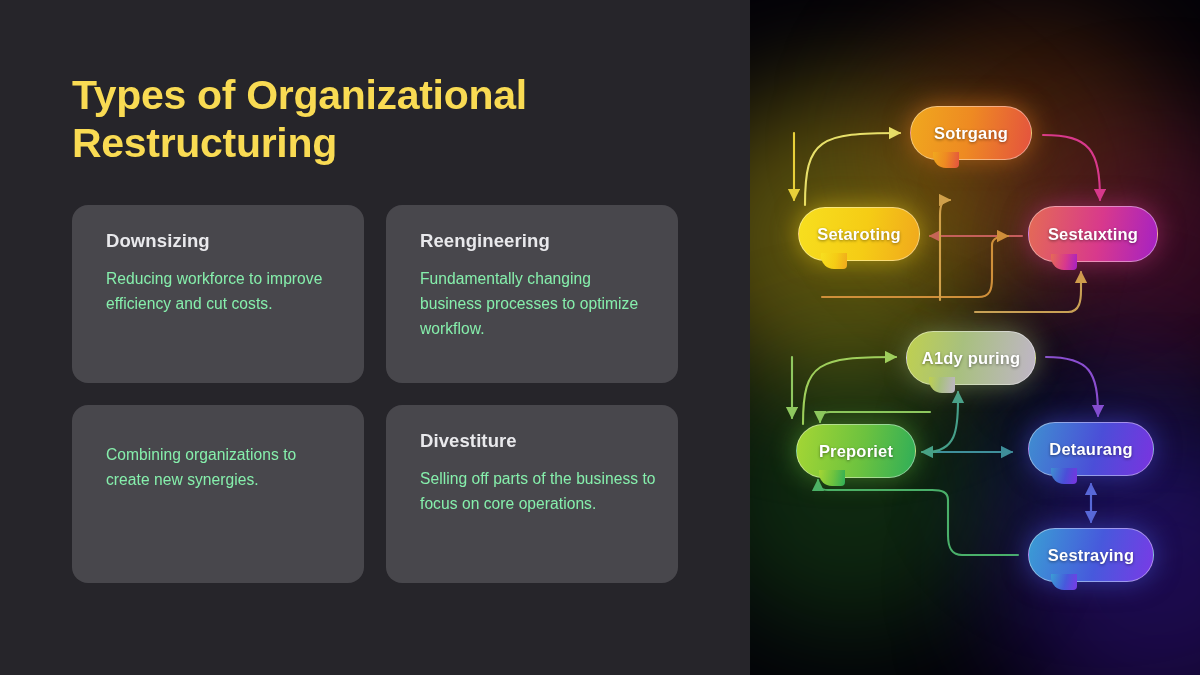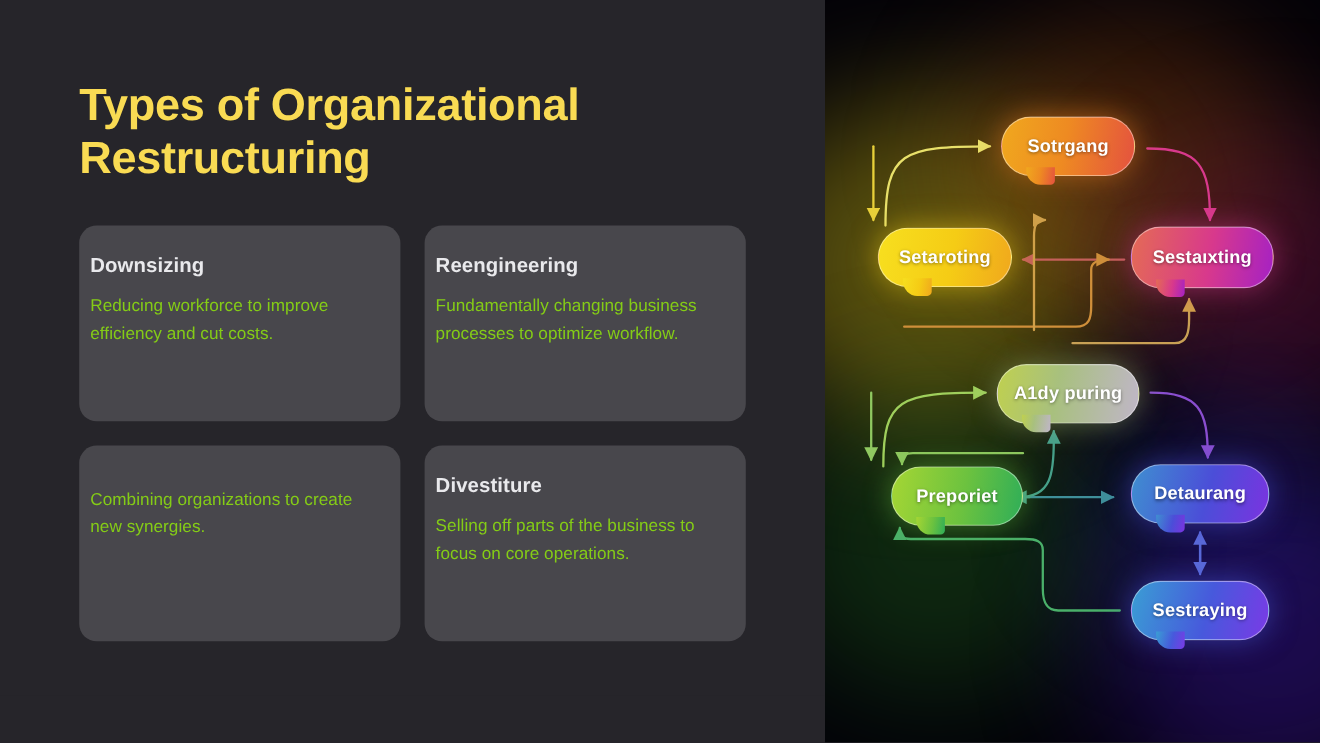--- a/index.html
+++ b/index.html
@@ -28,34 +28,34 @@
   .card-grid{
     margin-top:38px;
     display:grid;
     grid-template-columns:292px 292px;
     grid-template-rows:178px 178px;
     gap:22px 22px;
   }
   .card{
     background:#48474c;
     border-radius:16px;
-    padding:24px 22px 20px 10px;
+    padding:24px 22px 20px 34px;
   }
   .card-title{
     font-size:18.5px;
     font-weight:bold;
     color:#e9e9ec;
     line-height:1.28;
     letter-spacing:.1px;
   }
   .card-body{
     margin-top:13px;
     font-size:15.6px;
     line-height:1.62;
-    color:#84cc16;
+    color:#86efac;
     letter-spacing:.05px;
   }
 
   
   .right-panel{
     position:relative;
     width:450px; height:675px;
     background:#030208;
     overflow:hidden;
   }
@@ -100,21 +100,21 @@
       box-shadow:0 0 26px rgba(238,130,34,.55); }
   #n-setaroting { left:48px;  top:207px; width:122px; height:54px;
       background:linear-gradient(100deg,#f7df1f 0%,#f5cc15 55%,#f0a81d 100%);
       box-shadow:0 0 26px rgba(243,206,24,.55); }
   #n-sestaixting{ left:278px; top:206px; width:130px; height:56px;
       background:linear-gradient(100deg,#e46b55 0%,#d8398c 55%,#a521c4 100%);
       box-shadow:0 0 26px rgba(206,56,140,.52);text-align:right; }
   #n-aldypuring { left:156px; top:331px; width:130px; height:54px;
       background:linear-gradient(100deg,#bfd04f 0%,#a8c07e 42%,#c0b6c8 100%);
       box-shadow:0 0 26px rgba(168,192,126,.45); }
-  #n-preporiet  { left:60px;  top:424px; width:120px; height:54px;
+  #n-preporiet  { left:46px;  top:424px; width:120px; height:54px;
       background:linear-gradient(100deg,#a5d634 0%,#6cc23f 55%,#2fae58 100%);
       box-shadow:0 0 26px rgba(108,194,63,.48); }
   #n-detaurang  { left:278px; top:422px; width:126px; height:54px;
       background:linear-gradient(105deg,#3f8fd0 0%,#4b4ed8 55%,#7b33e0 100%);
       box-shadow:0 0 26px rgba(75,78,216,.55);justify-content:center; }
   #n-sestraying { left:278px; top:528px; width:126px; height:54px;
       background:linear-gradient(105deg,#3a9ed4 0%,#4759dc 55%,#7a3ae6 100%);
       box-shadow:0 0 26px rgba(71,89,220,.55); }
 </style>
 </head>

